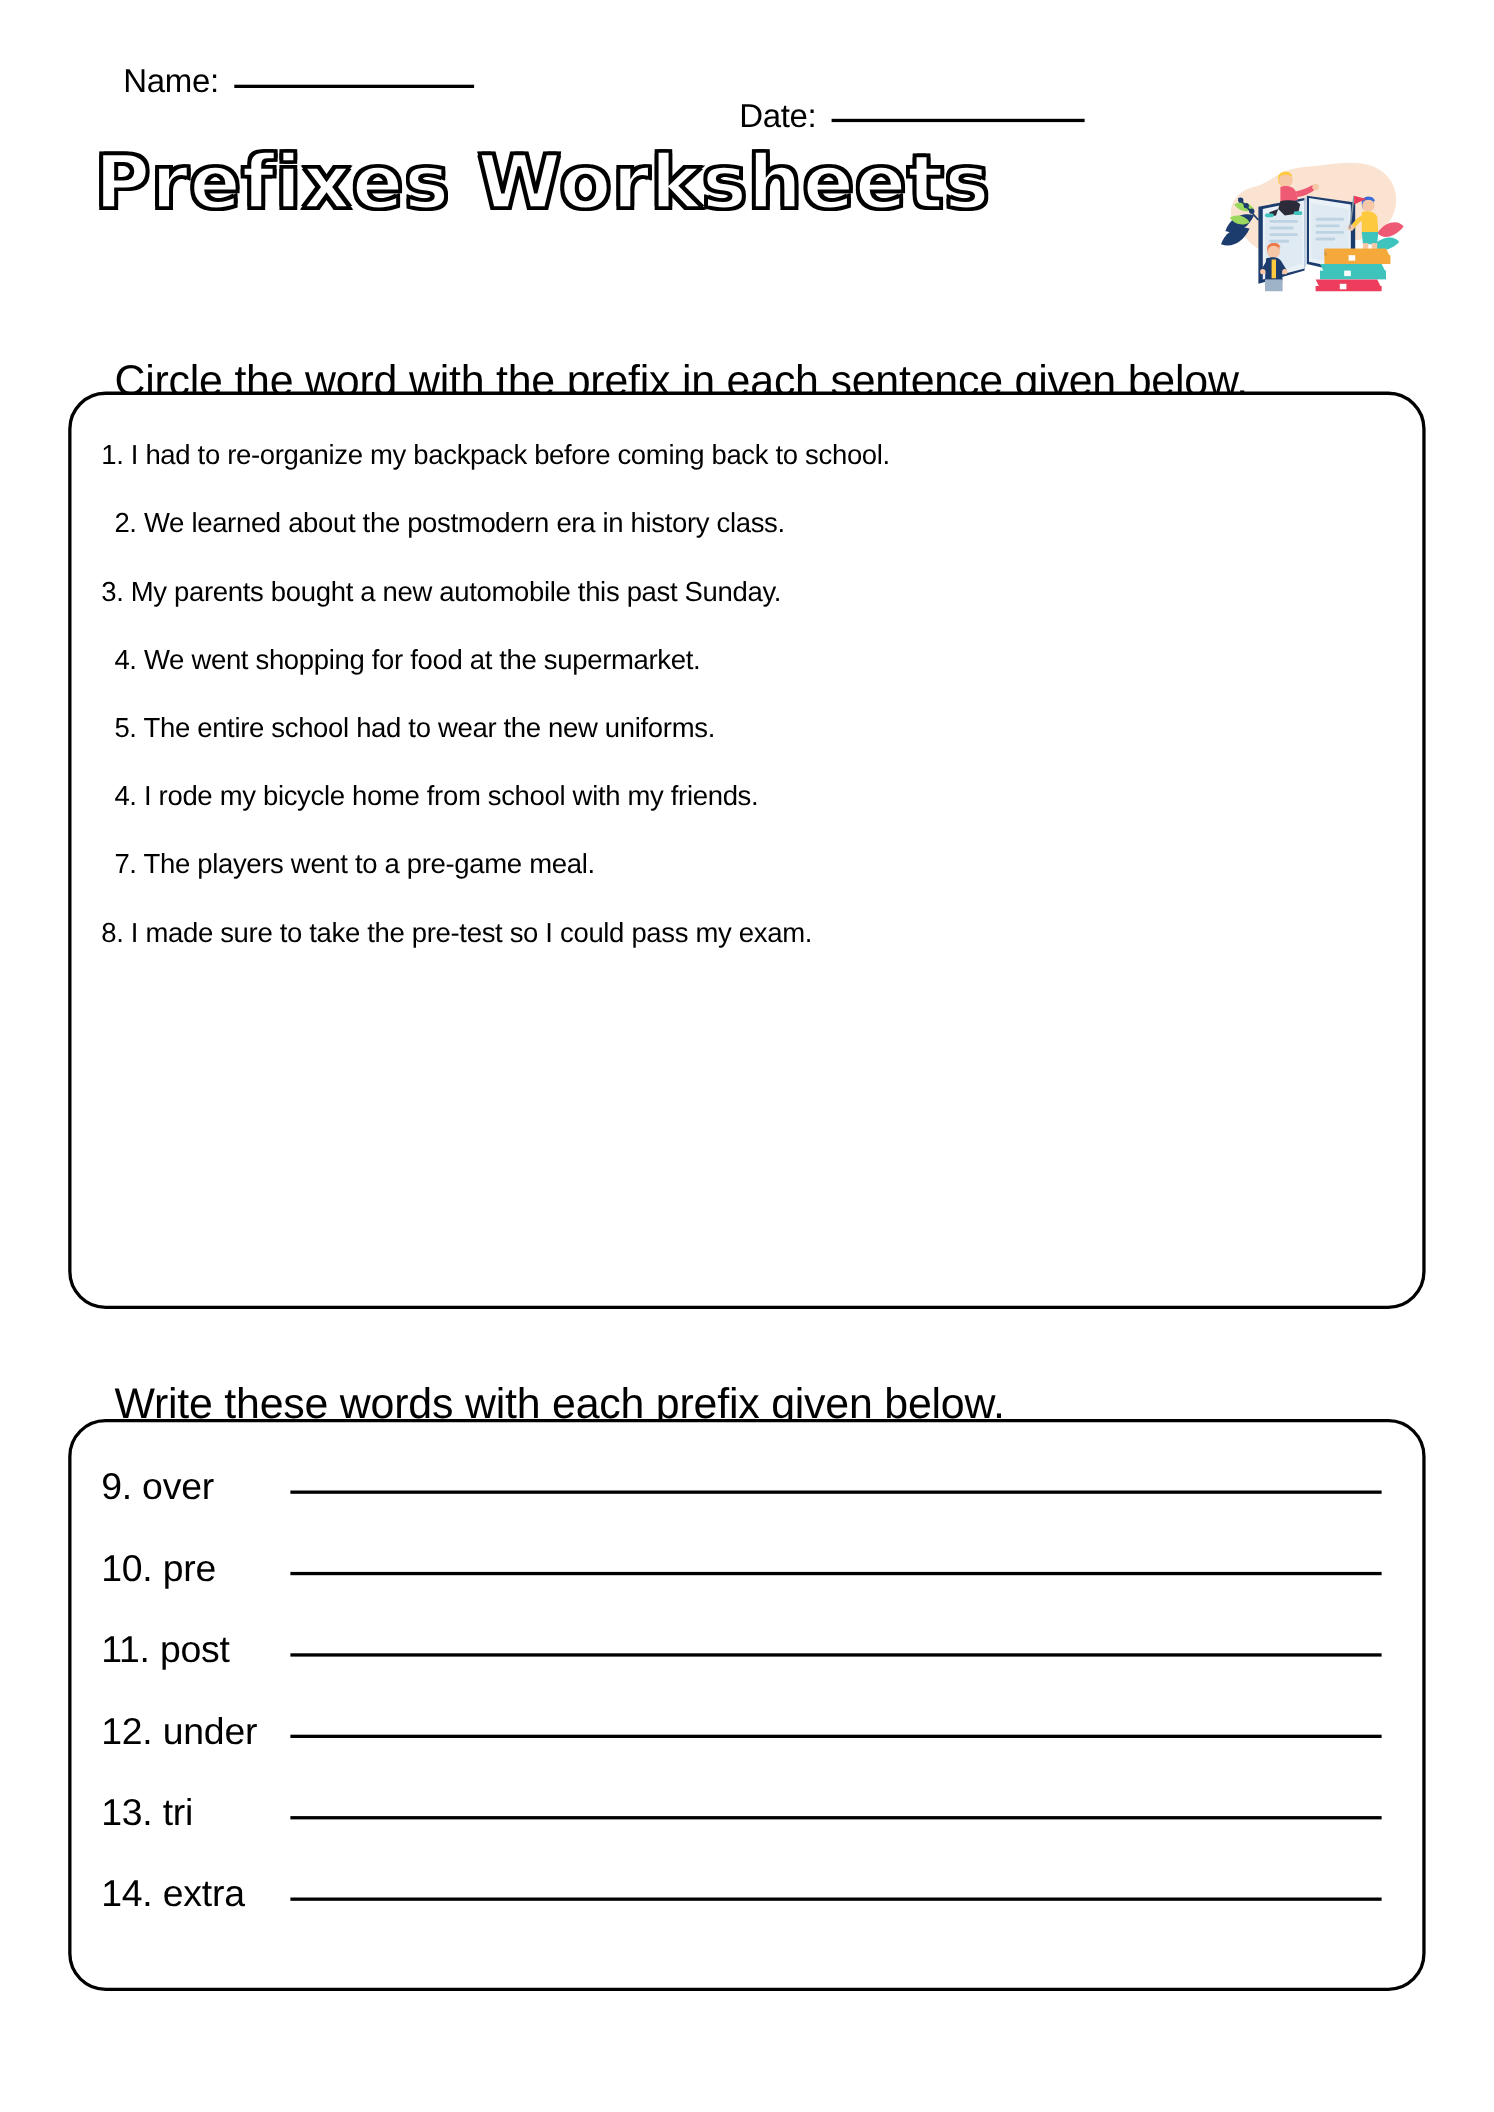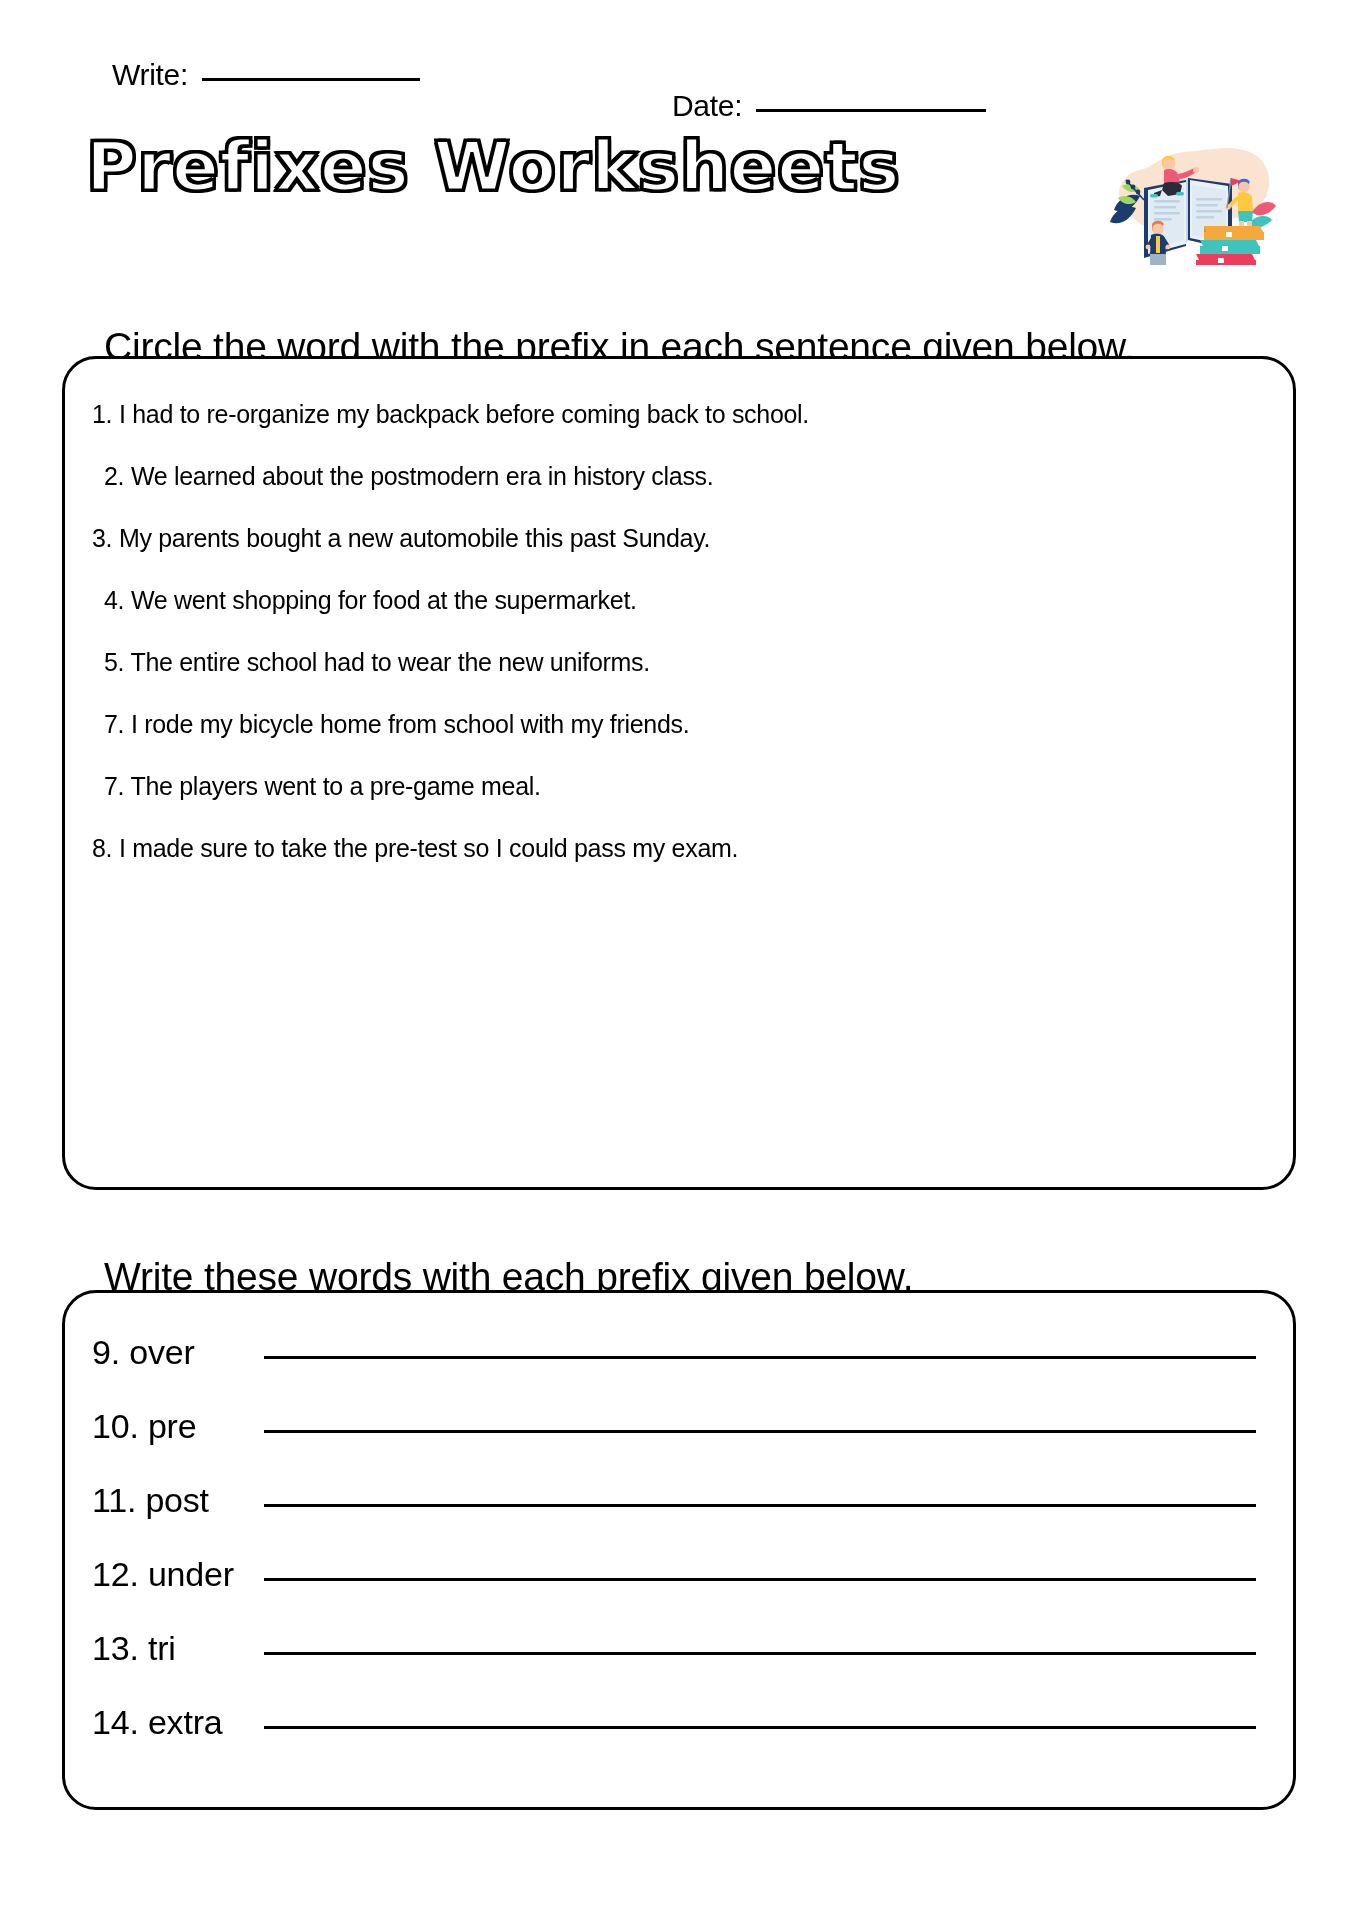--- a/index.html
+++ b/index.html
@@ -166,21 +166,21 @@
     margin-right: 16px;
   }
 </style>
 </head>
 <body>
 
 <div class="page">
 
   <div class="name-date-row">
     <div class="field field-name">
-      <span class="field-label">Write:</span>
+      <span class="field-label">Name:</span>
       <span class="field-rule"></span>
     </div>
     <div class="field field-date">
       <span class="field-label">Date:</span>
       <span class="field-rule"></span>
     </div>
   </div>
 
   <div class="title-wrap">
     <h1 class="title">Prefixes Worksheets</h1>
@@ -288,21 +288,21 @@
 
   <div class="instruction instruction-1">Circle the word with the prefix in each sentence given below.</div>
 
   <div class="round-box box-sentences"></div>
   <div class="sentence-list">
     <p class="sentence">1. I had to re-organize my backpack before coming back to school.</p>
     <p class="sentence wide">2. We learned about the postmodern era in history class.</p>
     <p class="sentence">3. My parents bought a new automobile this past Sunday.</p>
     <p class="sentence wide">4. We went shopping for food at the supermarket.</p>
     <p class="sentence wide">5. The entire school had to wear the new uniforms.</p>
-    <p class="sentence wide">7. I rode my bicycle home from school with my friends.</p>
+    <p class="sentence wide">4. I rode my bicycle home from school with my friends.</p>
     <p class="sentence wide">7. The players went to a pre-game meal.</p>
     <p class="sentence">8. I made sure to take the pre-test so I could pass my exam.</p>
   </div>
 
   <div class="instruction instruction-2">Write these words with each prefix given below.</div>
 
   <div class="round-box box-prefixes"></div>
   <div class="prefix-list">
     <div class="prefix-row">
       <span class="prefix-label">9. over</span>

